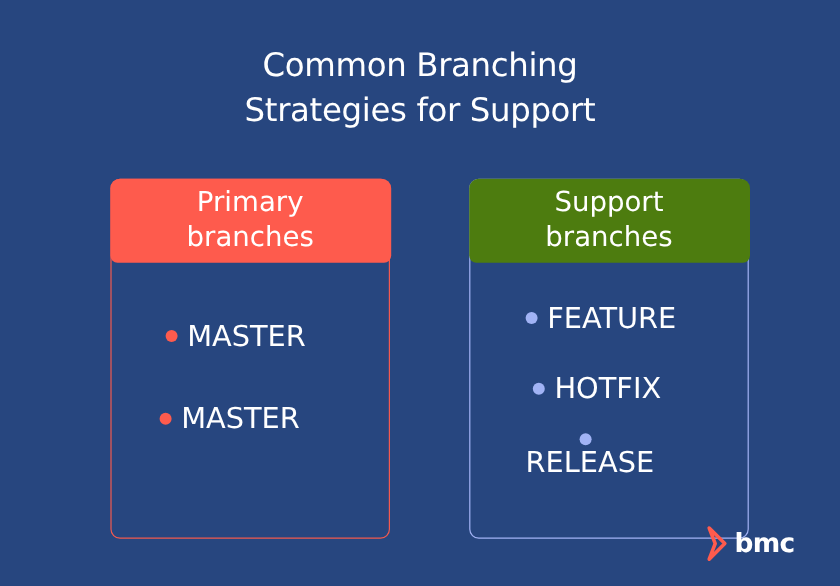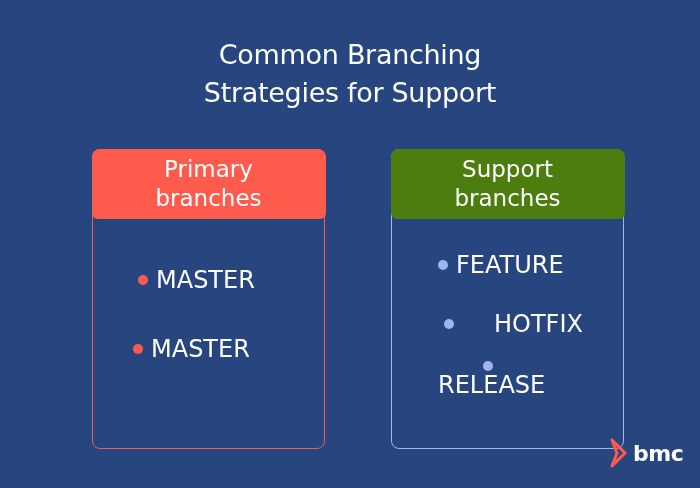--- a/index.html
+++ b/index.html
@@ -34,21 +34,21 @@
     position: absolute; font-size: 24px; line-height: 28px;
     display: flex; align-items: center; white-space: nowrap;
   }
   .dot {
     display: inline-block; width: 10px; height: 10px; border-radius: 50%;
     margin-right: 8px;
   }
   .primary .dot { background: #fe5b4d; }
   .support .dot { background: #a1b3f5; }
   .logo {
-    position: absolute; left: 609px; top: 437px; height: 32px;
+    position: absolute; left: 588px; top: 437px; height: 32px;
     display: flex; align-items: center; text-align: right;
   }
   .logo-text {
     font-size: 22px; font-weight: bold; margin-left: 4px; letter-spacing: -0.5px;
   }
 </style>
 </head>
 <body>
 
 <div class="title">
@@ -73,21 +73,21 @@
 
 <div class="card support">
   <div class="card-header">
     <span>Support</span>
     <span>branches</span>
   </div>
   <div class="item" style="left:46px; top:101px;">
     <span class="dot"></span>
     <span>FEATURE</span>
   </div>
-  <div class="item" style="left:52px; top:160px;gap:32px;">
+  <div class="item" style="left:52px; top:160px;">
     <span class="dot"></span>
     <span>HOTFIX</span>
   </div>
   <div class="item" style="left:46px; top:211px;flex-direction:column;">
     <span class="dot"></span>
     <span>RELEASE</span>
   </div>
 </div>
 
 <div class="logo">

